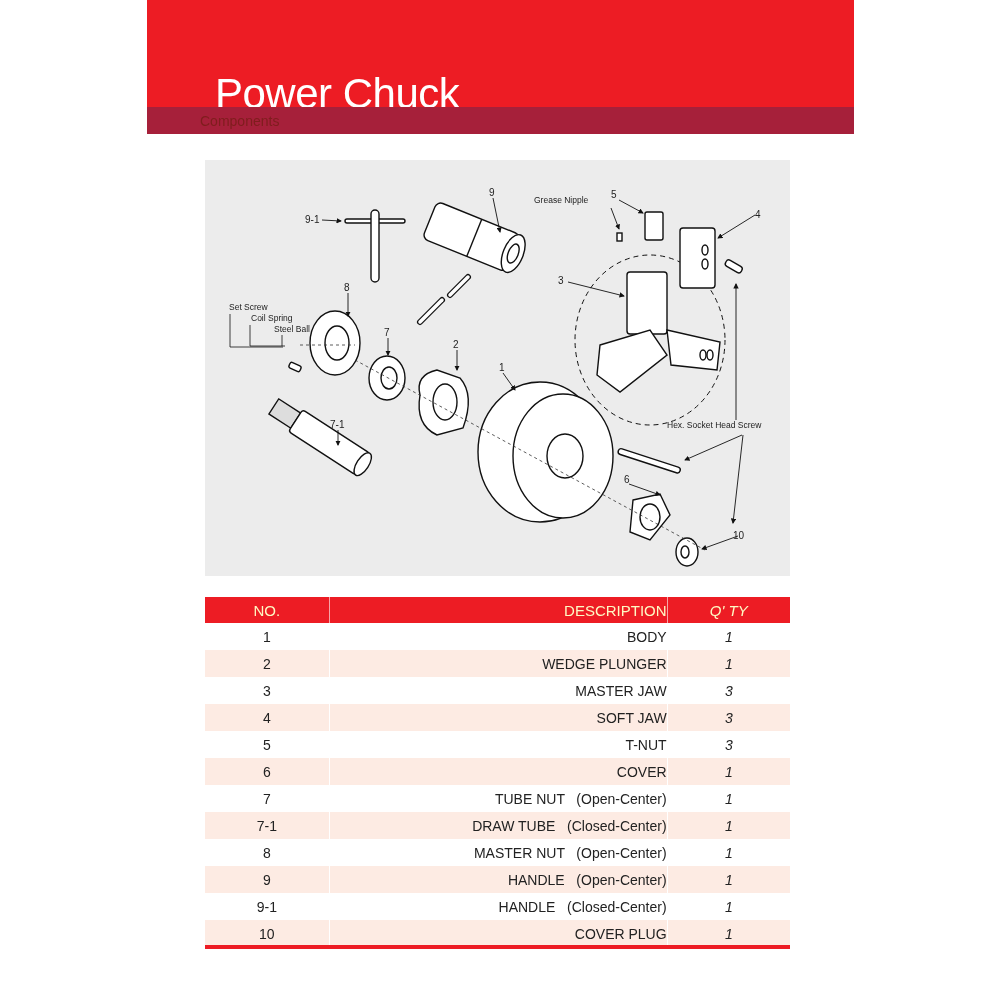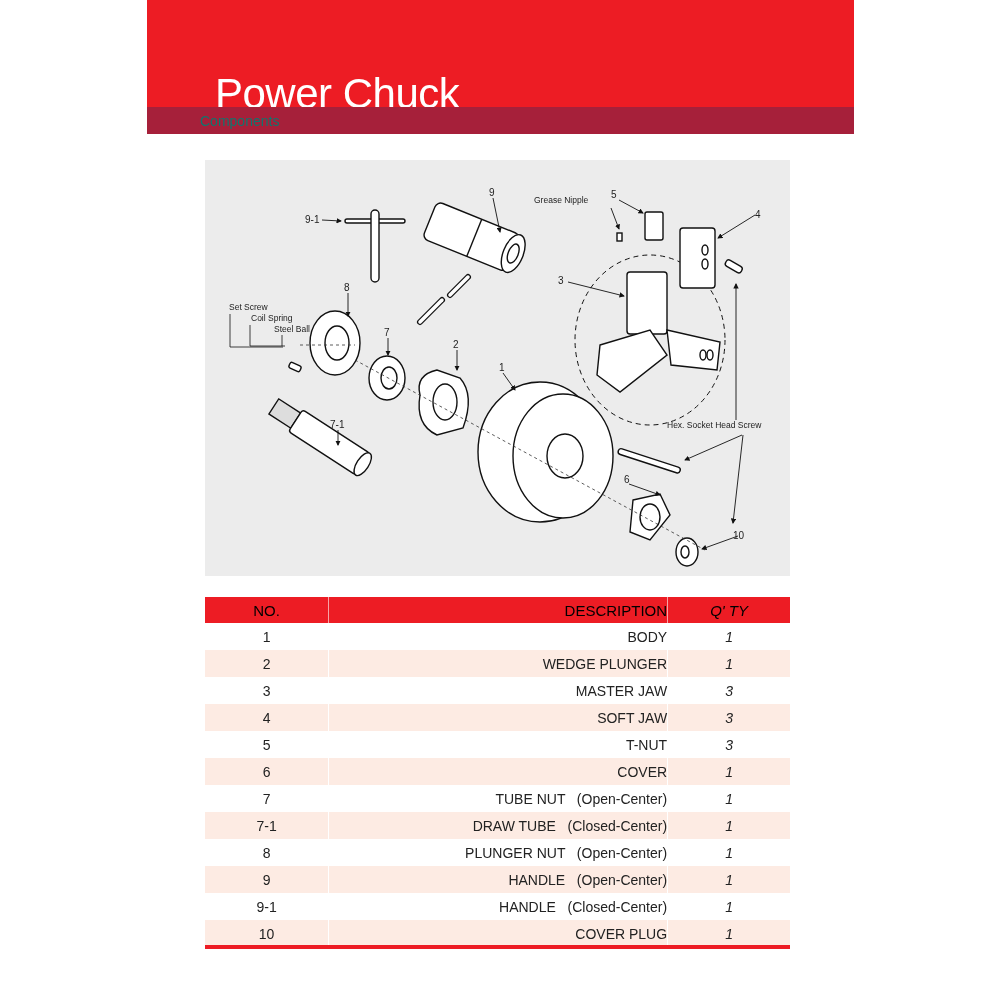--- a/index.html
+++ b/index.html
@@ -1,26 +1,26 @@
 <!DOCTYPE html>
 <html><head>
 <meta charset="utf-8">
 <style>
   html, body { margin:0; padding:0; background:#ffffff; }
   body { width:1000px; height:1000px; position:relative; overflow:hidden; font-family:"Liberation Sans", sans-serif; }
   .header { position:absolute; left:147px; top:0; width:707px; height:107px; background:#ed1c24; }
   .title { position:absolute; left:200px; top:58px; font-size:42px; color:#ffffff; letter-spacing:-0.5px; line-height:1; margin:15px; font-weight:normal; }
   .subbar { position:absolute; left:147px; top:107px; width:707px; height:27px; background:#a6203a; }
-  .subtitle { position:absolute; left:200px; top:113px; font-size:14px; color:#0f766e; }
+  .subtitle { position:absolute; left:200px; top:113px; font-size:14px; color:#7f1d1d; }
   .diagram { position:absolute; left:205px; top:160px; width:585px; height:416px; background:#ececec; }
   .diagram svg { position:absolute; left:0; top:0; }
   .lbl { font-family:"Liberation Sans", sans-serif; font-size:10px; fill:#222; }
   .lbl-sm { font-family:"Liberation Sans", sans-serif; font-size:8.5px; fill:#222; }
   table.parts { position:absolute; left:205px; top:597px; width:585px; border-collapse:collapse; font-size:14px; color:#222; }
-  table.parts th { background:#ed1c24; color:#000000; font-weight:normal; height:26px; font-size:15px; padding:0; border-right:1px solid #f7a3a6; }
+  table.parts th { background:#ed1c24; color:#fef9c3; font-weight:normal; height:26px; font-size:15px; padding:0; border-right:1px solid #f7a3a6; }
   table.parts th:last-child { border-right:none; }
   table.parts td { height:27px; padding:0; border-right:1px solid #ffffff; }
   table.parts td:last-child { border-right:none; }
   table.parts tr.alt td { background:#fdebe3; }
   .c-no { width:145px; text-align:center; }
   .c-desc { width:295px; text-align:right; padding-left:60px !important; }
   .c-qty { width:145px; text-align:center;font-style:italic; }
   .bottom-rule { position:absolute; left:205px; top:945px; width:585px; height:4px; background:#ed1c24; }
   .desc-text { white-space:pre; }
 </style>
@@ -215,21 +215,21 @@
         <td class="c-desc desc-text">TUBE NUT   (Open-Center)</td>
         <td class="c-qty">1</td>
       </tr>
     <tr class="alt">
         <td class="c-no">7-1</td>
         <td class="c-desc desc-text">DRAW TUBE   (Closed-Center)</td>
         <td class="c-qty">1</td>
       </tr>
     <tr>
         <td class="c-no">8</td>
-        <td class="c-desc desc-text">PLUNGER NUT   (Open-Center)</td>
+        <td class="c-desc desc-text">MASTER NUT   (Open-Center)</td>
         <td class="c-qty">1</td>
       </tr>
     <tr class="alt">
         <td class="c-no">9</td>
         <td class="c-desc desc-text">HANDLE   (Open-Center)</td>
         <td class="c-qty">1</td>
       </tr>
     <tr>
         <td class="c-no">9-1</td>
         <td class="c-desc desc-text">HANDLE   (Closed-Center)</td>

